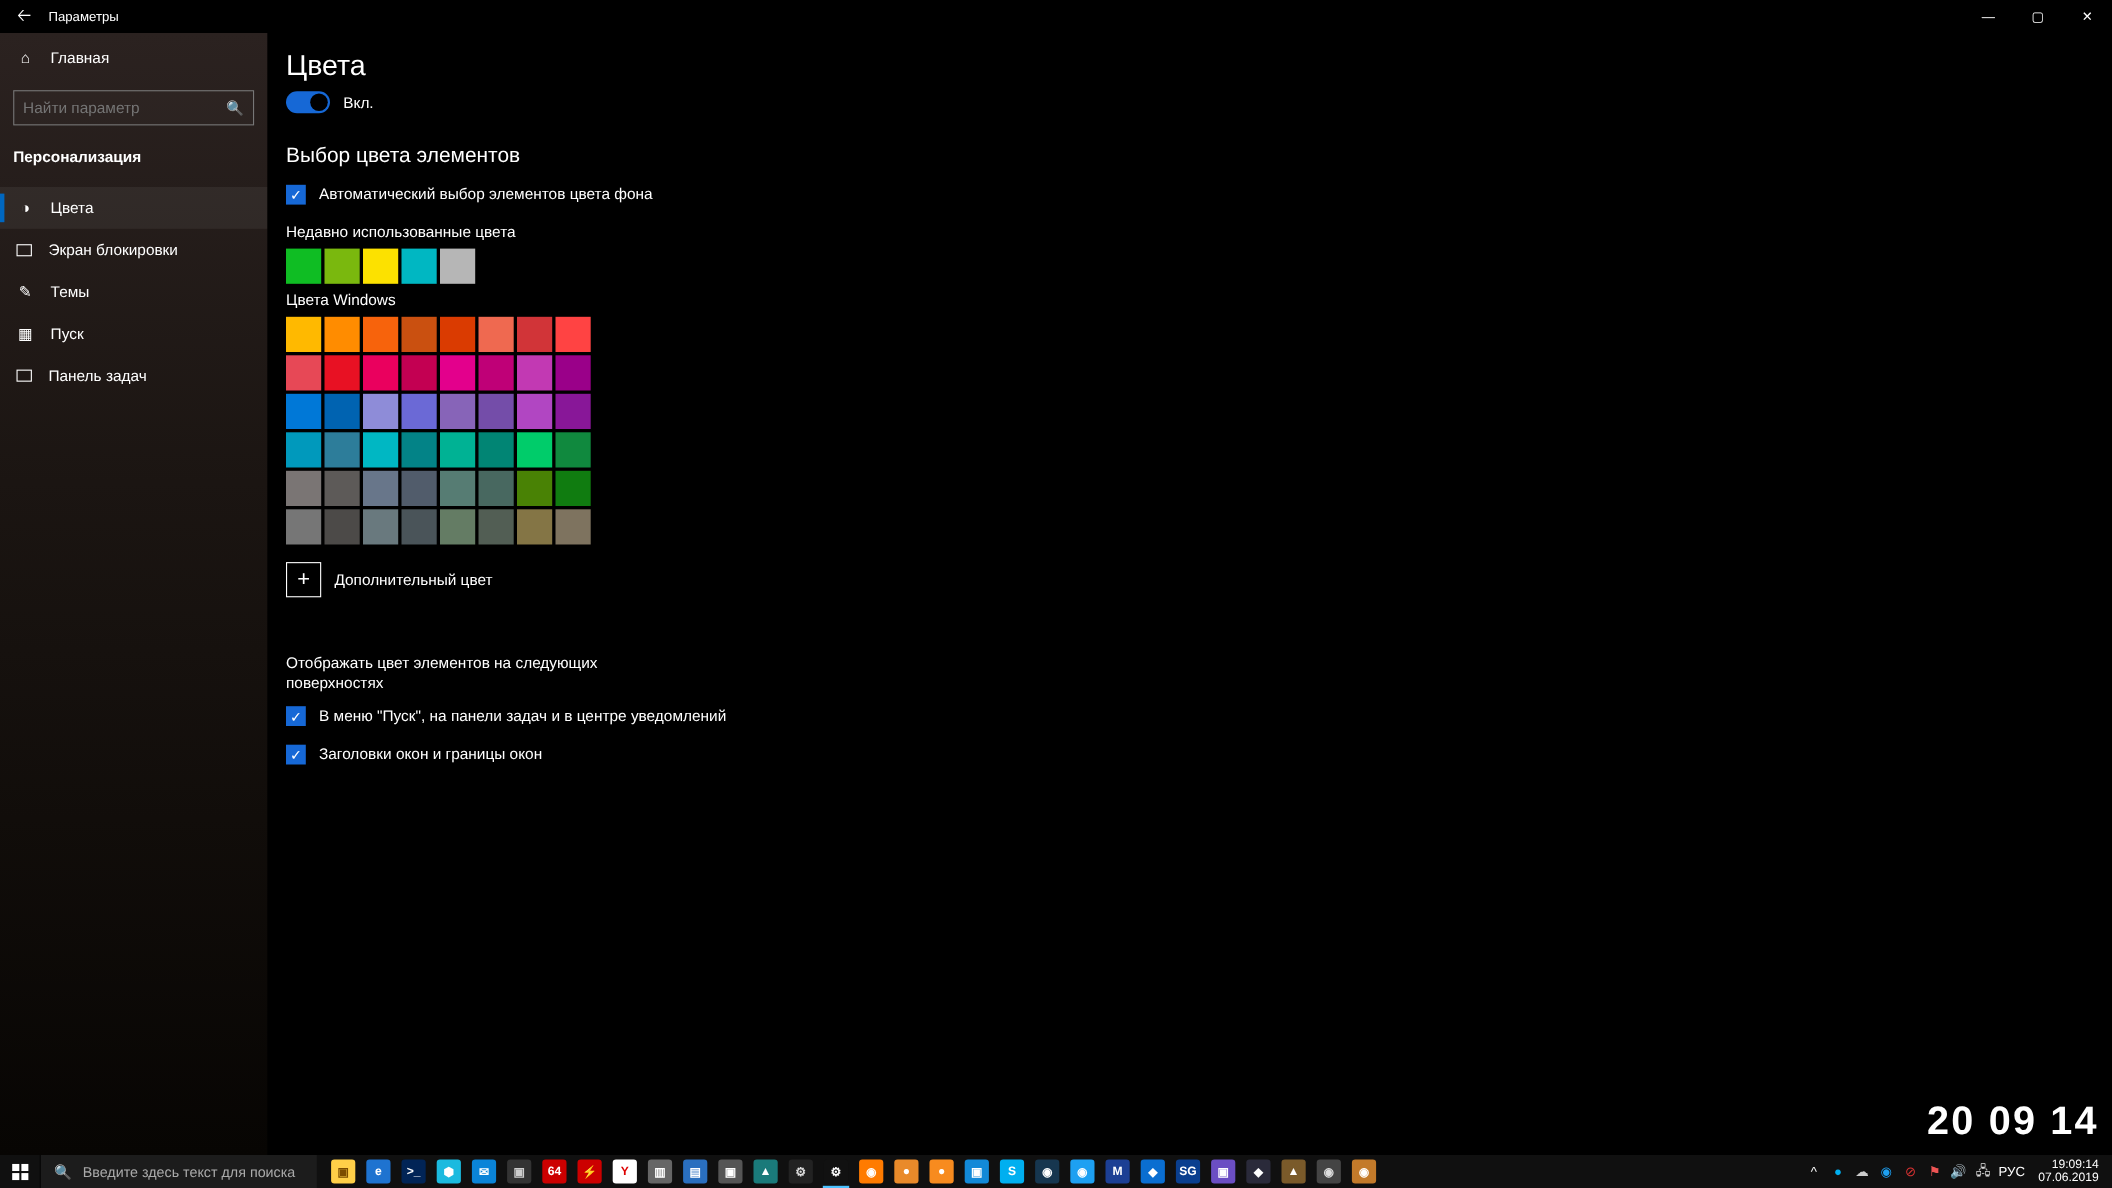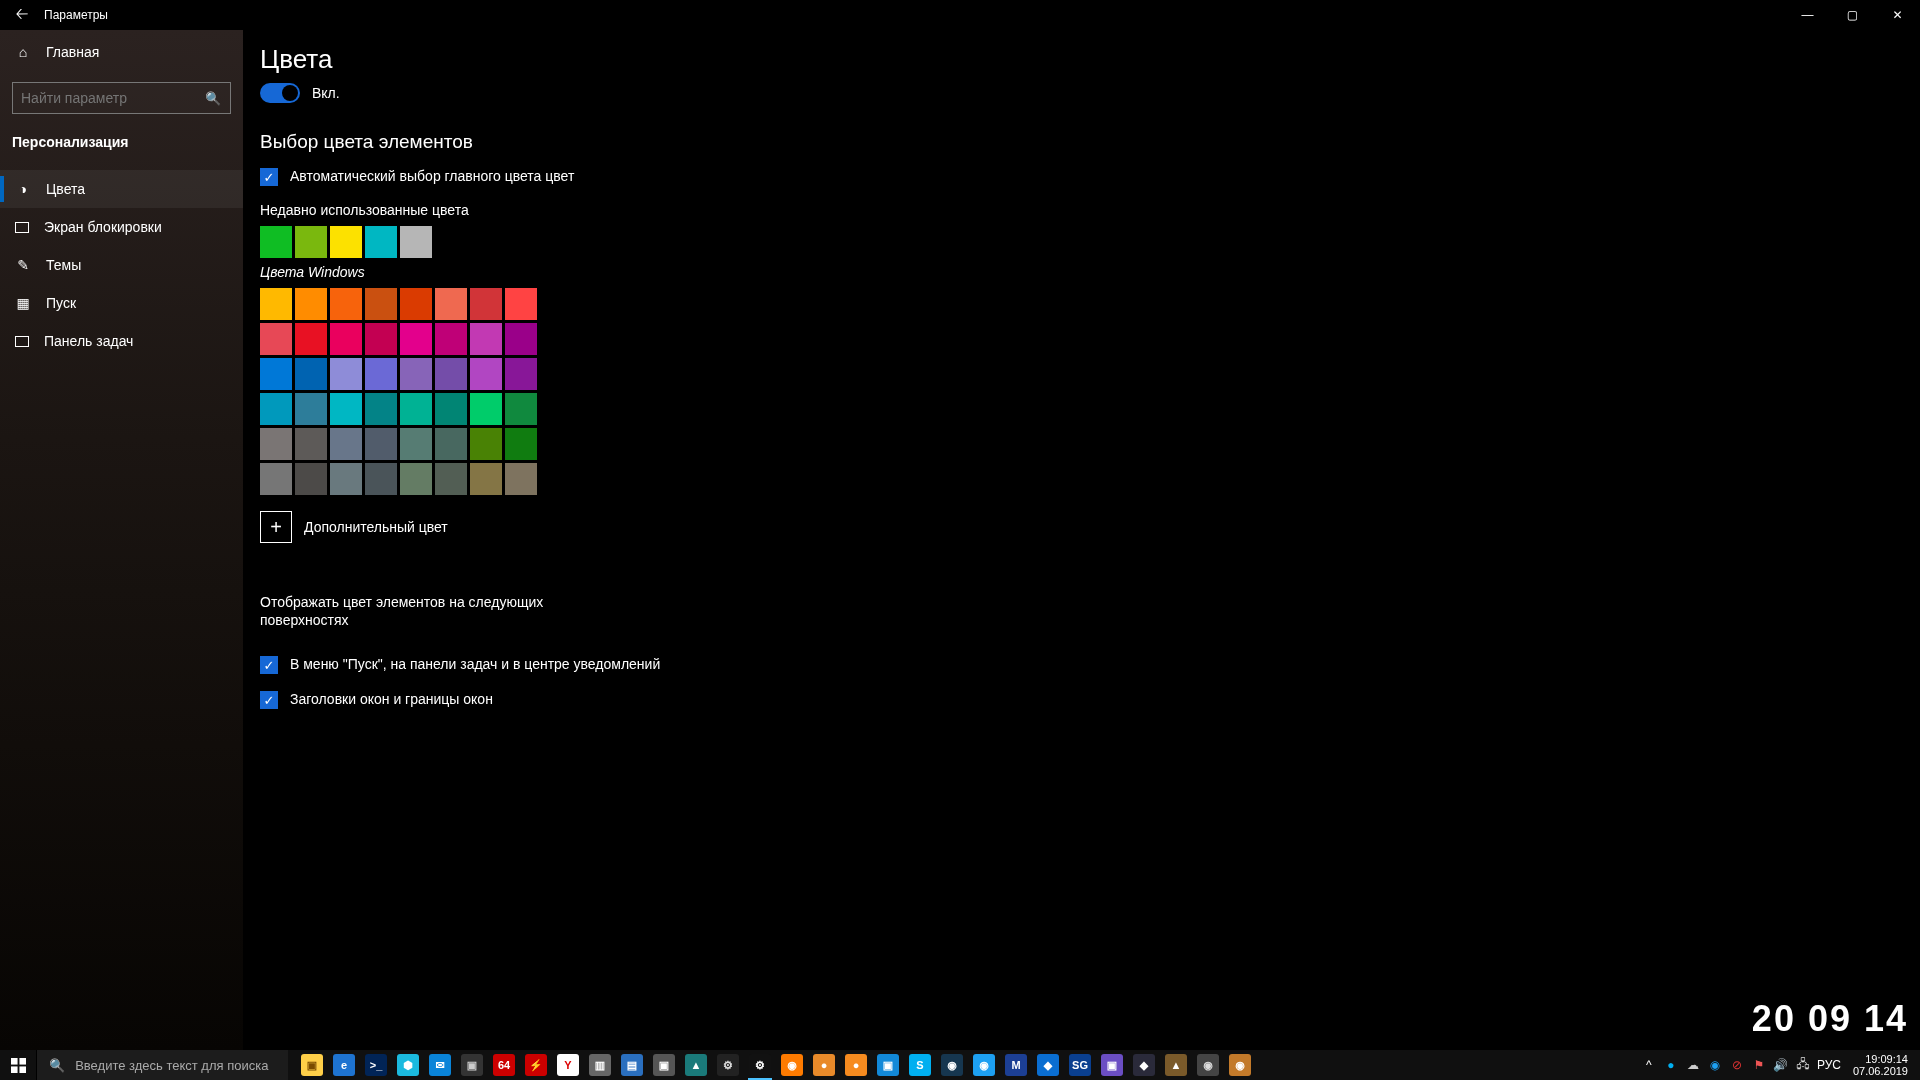--- a/index.html
+++ b/index.html
@@ -41,21 +41,21 @@
 .checkbox { width:18px; height:18px; background:#1668d6; display:flex; align-items:center; justify-content:center; font-size:13px; flex-shrink:0; margin-top:1px;}
 .checkbox-label{ font-size:14px; line-height:1.35;}
 
 .subhead { font-size:14px; margin:6px 0 8px 0;}
 .swatches { display:flex; flex-wrap:wrap; gap:3px; width:280px;}
 .swatch { width:32px; height:32px;}
 
 .custom-row { display:flex; align-items:center; gap:12px; margin-top:16px;}
 .plusbox{ width:32px; height:32px; border:1px solid #fff; display:flex; align-items:center; justify-content:center; font-size:20px;}
 
-.surfaces-head{ font-size:14px; line-height:1.3; margin:50px 0 26px 0; max-width:300px;}
+.surfaces-head{ font-size:14px; line-height:1.3; margin:50px 0 12px 0; max-width:300px;}
 
 
 .clock-overlay { position:absolute; right:12px; bottom:40px; font-size:36px; font-weight:700; letter-spacing:2px;}
 
 
 .taskbar { position:absolute; left:0; right:0; bottom:0; height:30px; background:#101010; display:flex; align-items:center;}
 .tb-start { width:36px; height:30px; display:flex; align-items:center; justify-content:center;}
 .tb-start svg { width:15px; height:15px;}
 .tb-search { width:252px; height:30px; background:#1c1c1c; display:flex; align-items:center; gap:10px; padding-left:12px; font-size:13px; color:#aaa; border-left:1px solid #000;}
 .tb-apps { display:flex; align-items:center; margin-left:8px; gap:0;}
@@ -120,33 +120,33 @@
   <div class="toggle-row">
     <div class="toggle">
         <div class="knob"></div>
       </div>
     <span class="toggle-label">Вкл.</span>
   </div>
 
   <h2>Выбор цвета элементов</h2>
   <div class="checkbox-row">
     <div class="checkbox">✓</div>
-    <span class="checkbox-label">Автоматический выбор главного цвета цвет</span>
+    <span class="checkbox-label">Автоматический выбор элементов цвета фона</span>
   </div>
 
   <div class="subhead">Недавно использованные цвета</div>
   <div class="swatches" id="recent-swatches">
       <div class="swatch" style="background: rgb(15, 189, 35);"></div>
       <div class="swatch" style="background: rgb(122, 184, 14);"></div>
       <div class="swatch" style="background: rgb(252, 225, 0);"></div>
       <div class="swatch" style="background: rgb(0, 183, 194);"></div>
       <div class="swatch" style="background: rgb(182, 182, 182);"></div>
     </div>
 
-  <div class="subhead" style="font-style:italic;">Цвета Windows</div>
+  <div class="subhead" style="">Цвета Windows</div>
   <div class="swatches" id="windows-swatches">
       <div class="swatch" style="background: rgb(255, 185, 0);"></div>
       <div class="swatch" style="background: rgb(255, 140, 0);"></div>
       <div class="swatch" style="background: rgb(247, 99, 12);"></div>
       <div class="swatch" style="background: rgb(202, 80, 16);"></div>
       <div class="swatch" style="background: rgb(218, 59, 1);"></div>
       <div class="swatch" style="background: rgb(239, 105, 80);"></div>
       <div class="swatch" style="background: rgb(209, 52, 56);"></div>
       <div class="swatch" style="background: rgb(255, 67, 67);"></div>
       <div class="swatch" style="background: rgb(231, 72, 86);"></div>

